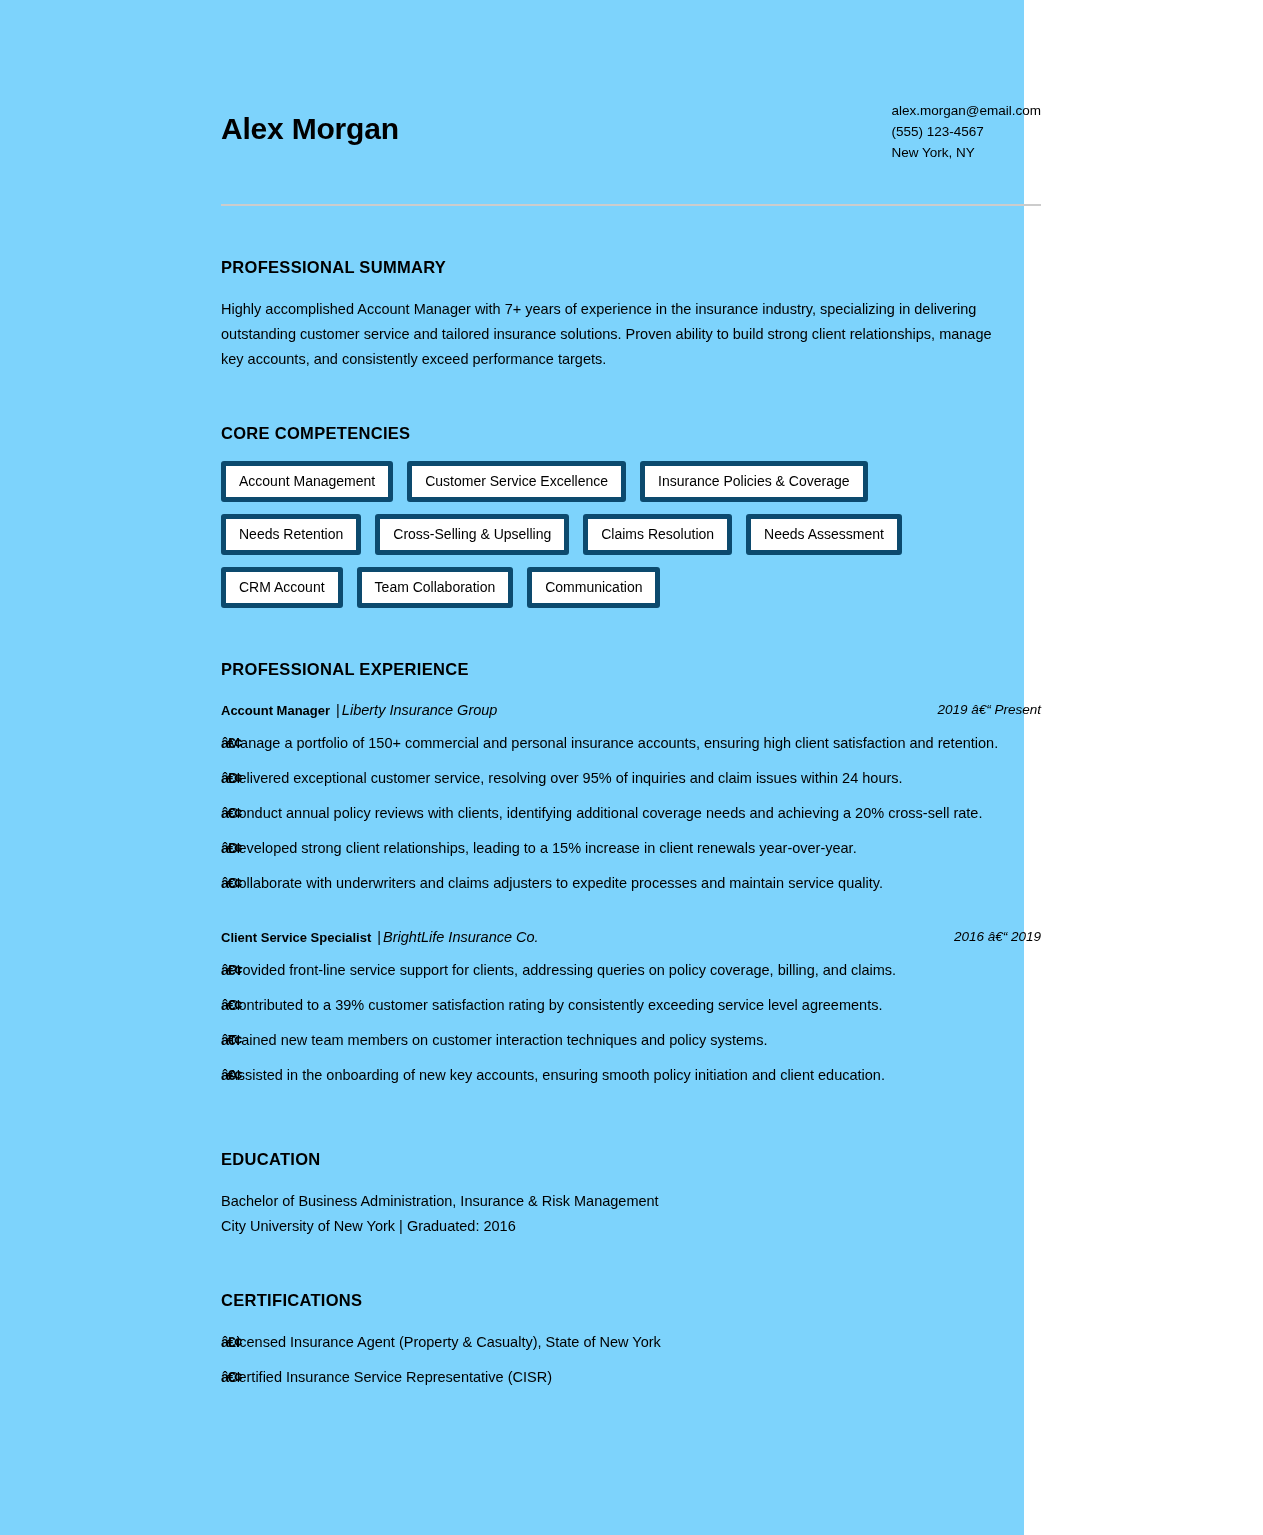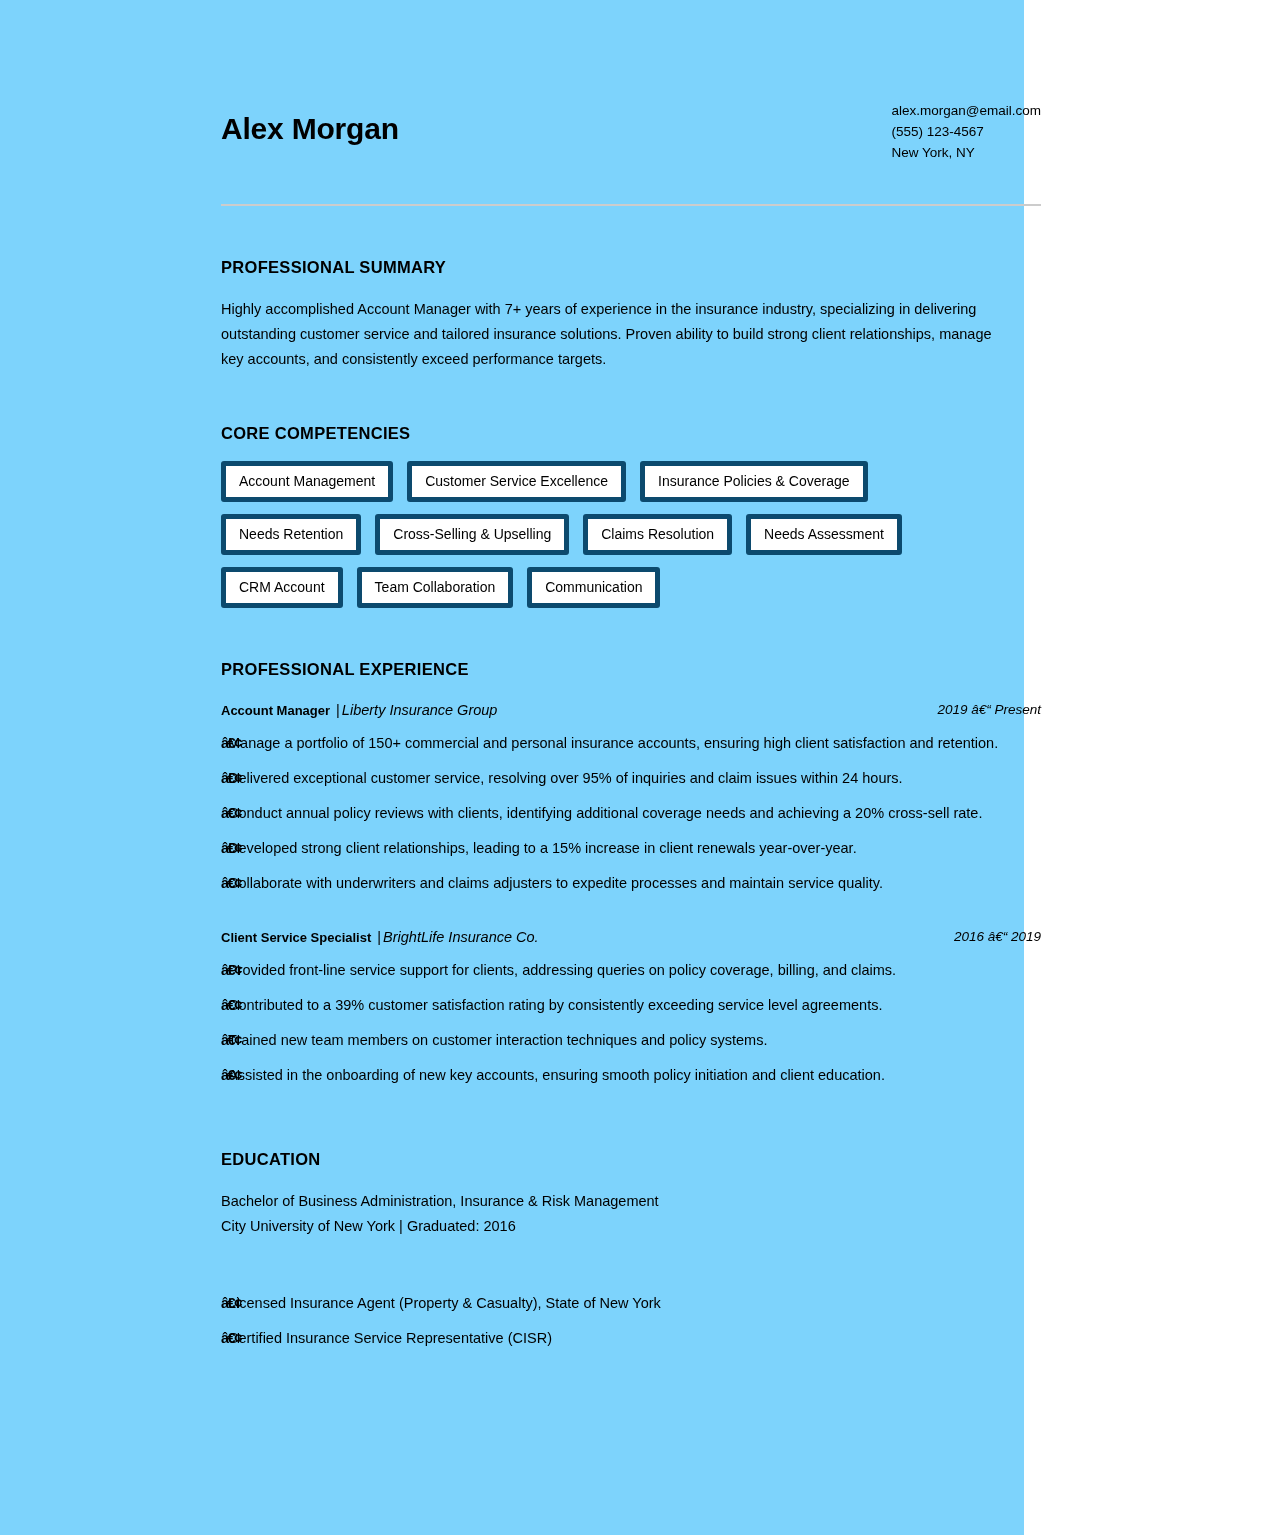--- a/index.html
+++ b/index.html
@@ -240,20 +240,21 @@
         </div>
     </div>
 
     <div class="section">
       <h2 class="section-title">EDUCATION</h2>
       <div class="edu-line">Bachelor of Business Administration, Insurance &amp; Risk Management</div>
       <div class="edu-line">City University of New York | Graduated: 2016</div>
     </div>
 
     <div class="section">
+      <h2 class="section-title">CERTIFICATIONS</h2>
       <ul class="cert-list" id="cert-container">
           <li class="bullet">
             <span class="marker">â€¢</span>
             <span class="btext">Licensed Insurance Agent (Property &amp; Casualty), State of New York</span>
           </li>
           <li class="bullet">
             <span class="marker">â€¢</span>
             <span class="btext">Certified Insurance Service Representative (CISR)</span>
           </li>
         </ul>

